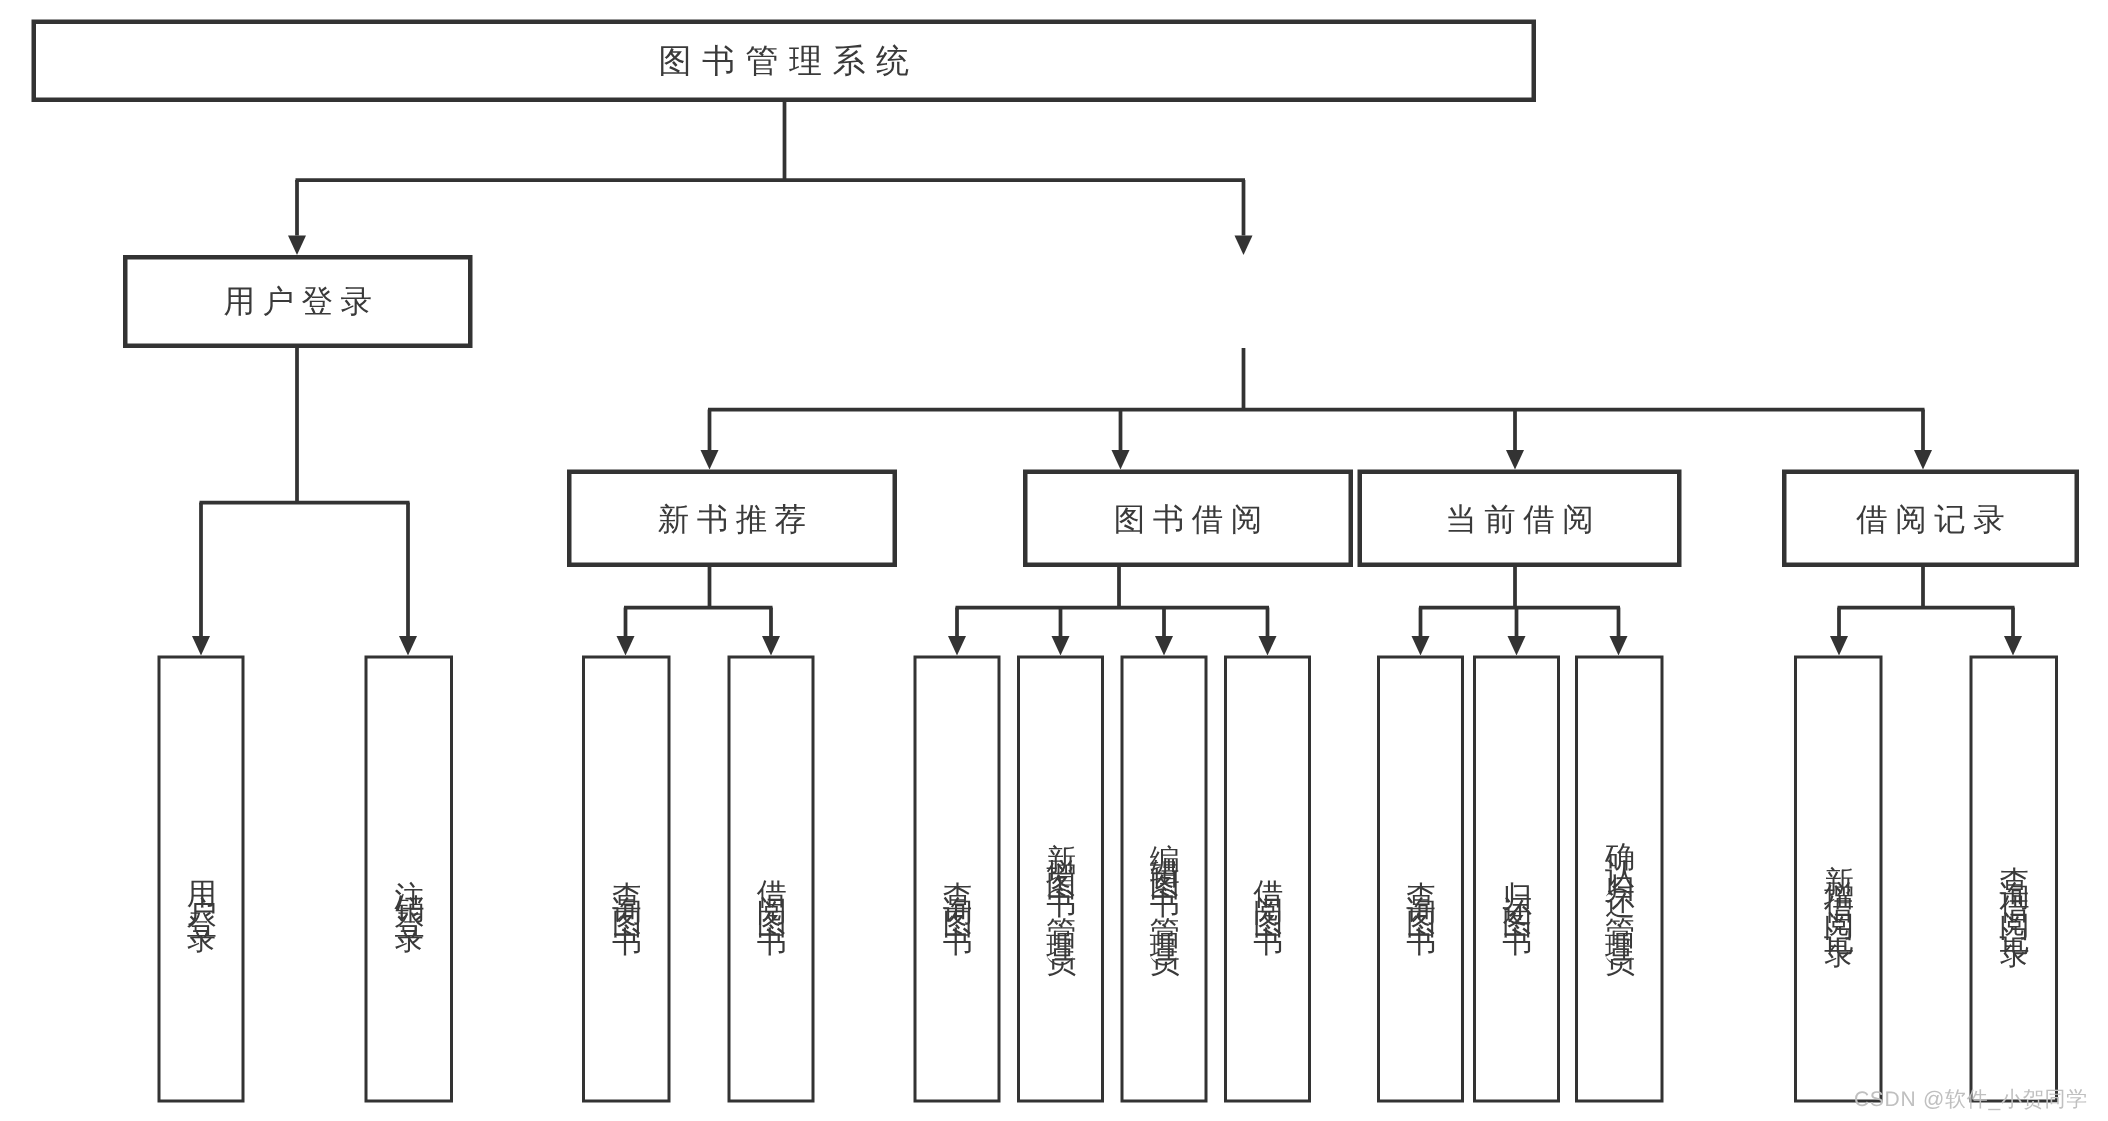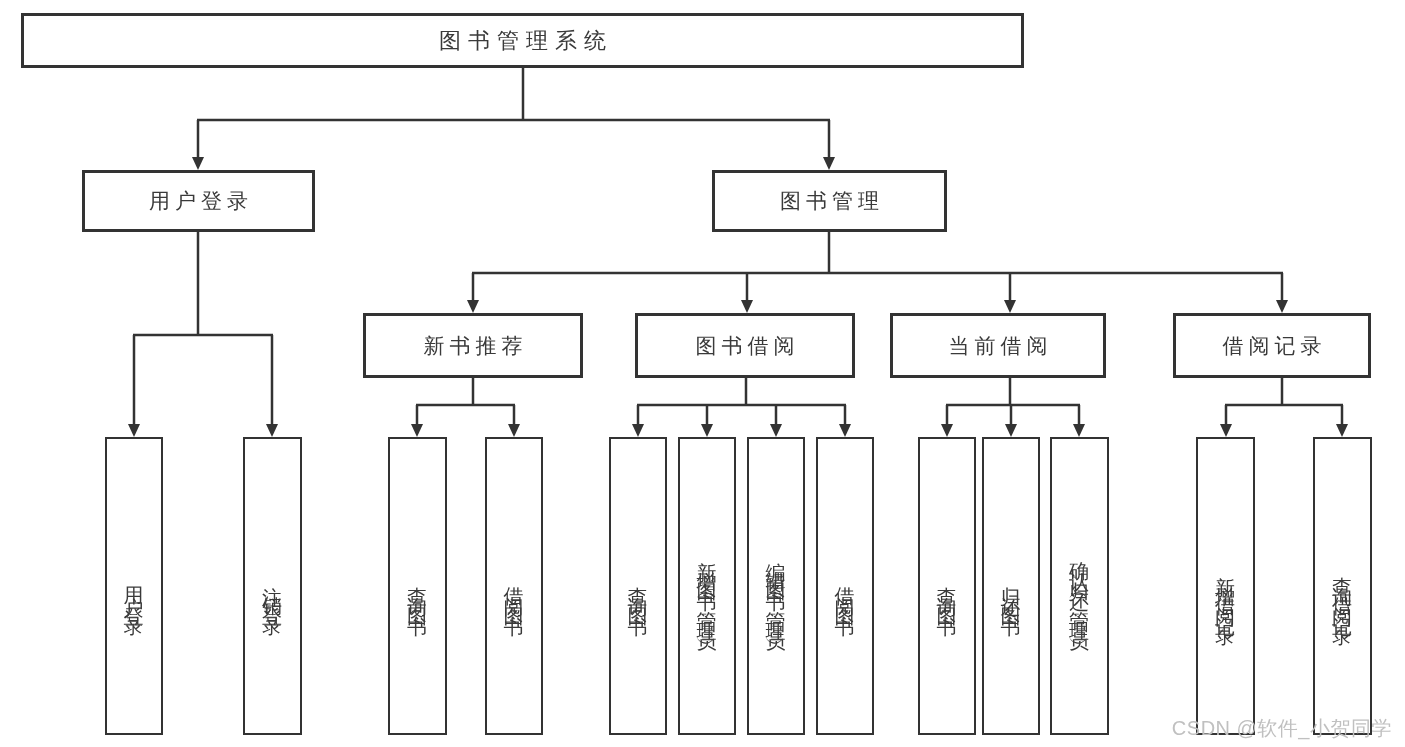--- a/index.html
+++ b/index.html
@@ -13,30 +13,30 @@
   .box{
     position:absolute;background:#ffffff;border:3px solid #333333;
     box-sizing:border-box;display:flex;align-items:center;justify-content:center;
   }
   .hlabel{
     font-size:21px;letter-spacing:5px;color:#3a3a3a;white-space:nowrap;
     padding-left:5px; 
   }
   .root .hlabel{font-size:22px;letter-spacing:7px;padding-left:7px;}
   .lvl2{top:170px;height:62px;}
-  .lvl3{top:313px;height:65px;}
+  .lvl3{top:313px;height:65px;margin-left:15px;}
   .leaf{top:437px;height:298px;border-width:2.5px;}
   .vtext{
     writing-mode:vertical-rl;text-orientation:mixed;
     font-size:20px;line-height:1.1;letter-spacing:10px;
     color:#3a3a3a;white-space:nowrap;padding-top:10px; 
   }
   .watermark{
     position:absolute;right:13px;bottom:5px;
-    font-size:20px;color:#c0c0c0;letter-spacing:0.5px;
+    font-size:14px;color:#c0c0c0;letter-spacing:0.5px;
   }
 </style>
 </head>
 <body>
 
 <div class="canvas">
 
   <svg class="wires" viewBox="0 0 1405 747">
 
     <g>
@@ -113,28 +113,25 @@
     </g>
   </svg>
 
   <div class="box root" style="left:21px;top:13px;width:1003px;height:55px">
     <span class="hlabel">图书管理系统</span>
   </div>
 
   <div class="box lvl2" style="left:82px;width:233px">
     <span class="hlabel">用户登录</span>
   </div>
-  <div class="box lvl2" style="left:712px;width:235px">
-    <span class="hlabel">图书管理</span>
-  </div>
 
   <div class="box lvl3" style="left:363px;width:220px">
     <span class="hlabel">新书推荐</span>
   </div>
-  <div class="box lvl3" style="left:635px;width:220px">
+  <div class="box lvl3" style="left:667px;width:220px">
     <span class="hlabel">图书借阅</span>
   </div>
   <div class="box lvl3" style="left:890px;width:216px">
     <span class="hlabel">当前借阅</span>
   </div>
   <div class="box lvl3" style="left:1173px;width:198px">
     <span class="hlabel">借阅记录</span>
   </div>
 
   <div class="box leaf" style="left:105px;width:58px">

